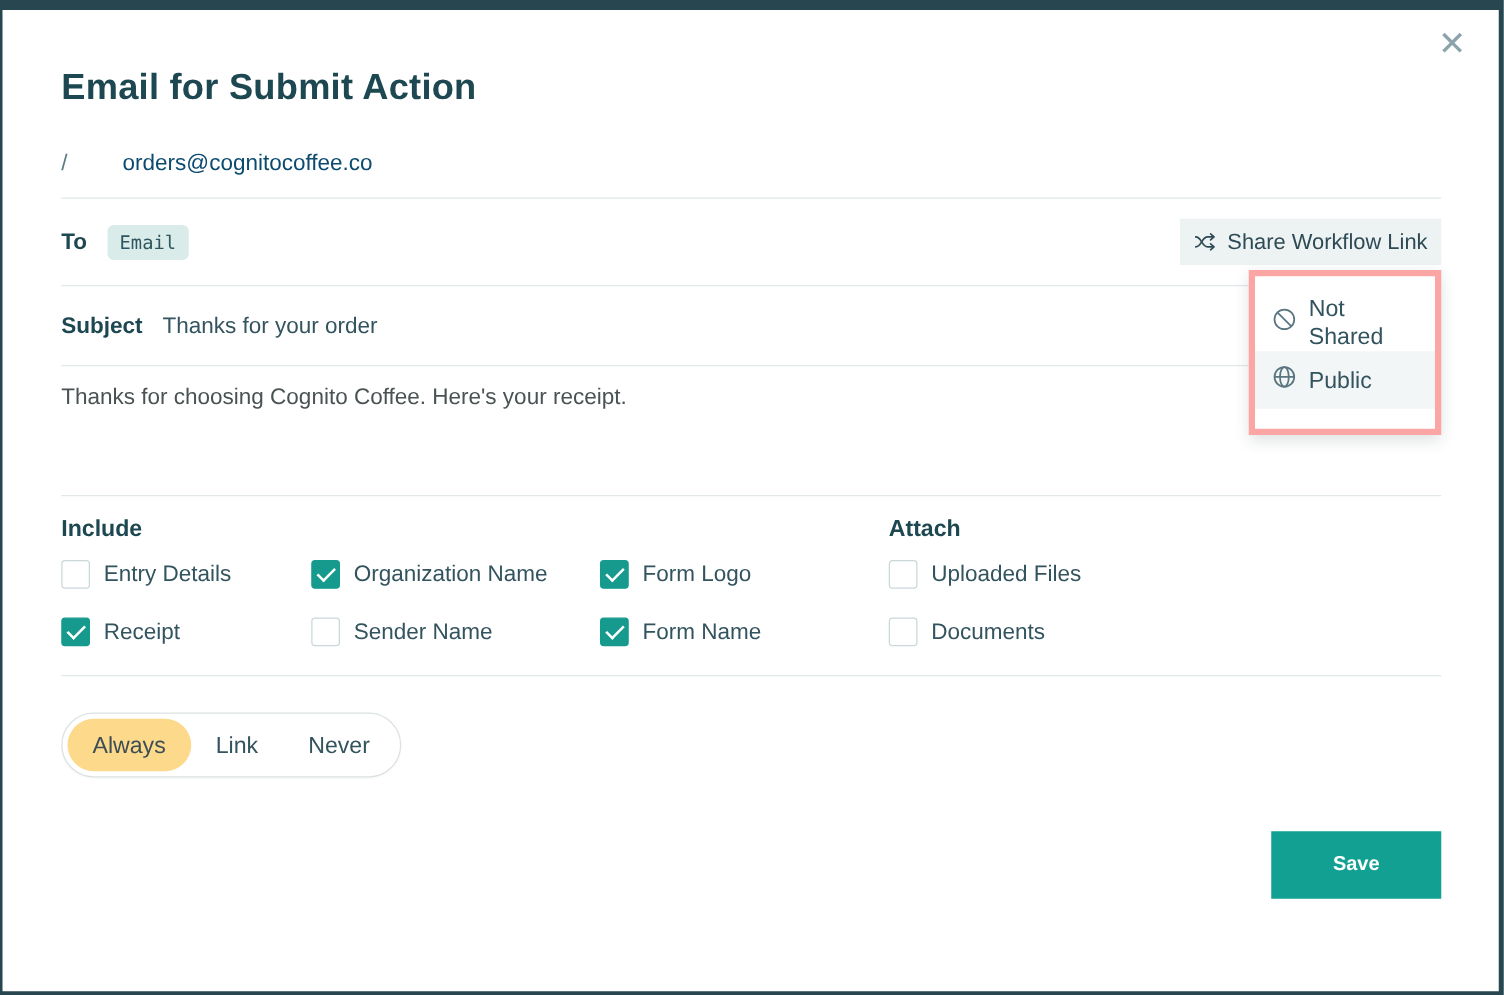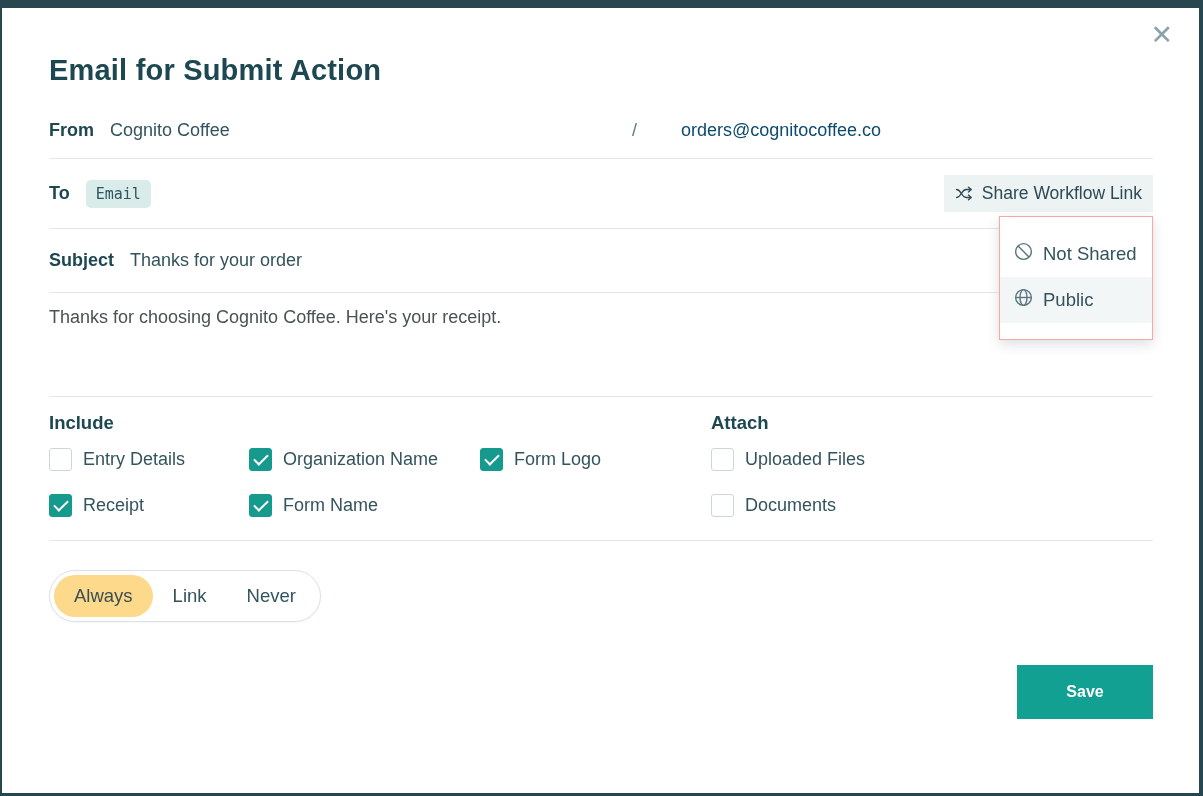--- a/index.html
+++ b/index.html
@@ -40,21 +40,21 @@
   }
   .share-btn {
     margin-left:auto; display:flex; align-items:center; gap:8px;
     background:#edf2f3; color:#2d4a55; font-size:17.5px;
     padding:8px 11px; cursor:pointer;
   }
   .share-btn svg { display:block; }
 
   .share-menu {
     position:absolute; top:57px; right:0; width:154px;
-    background:#ffffff; border:1px solid #fca5a5;
+    background:#ffffff; border:5px solid #fca5a5;
     box-shadow:0 4px 12px rgba(35,60,70,.16);
     padding:14px 0 16px; z-index:10;
   }
   .menu-item {
     display:flex; align-items:center; gap:9px;
     height:46px; padding:0 13px;
     font-size:18.5px; color:#33545e; cursor:pointer;
   }
   .menu-item.checked { background:#f2f6f7; }
   .menu-item svg { flex:0 0 auto; }
@@ -116,24 +116,20 @@
 <body>
 
 <div class="modal">
   <div class="modal-content">
 
     <span class="close-btn">✕</span>
 
     <h1 class="page-title">Email for Submit Action</h1>
 
     <div class="row from-row">
-      <div class="from-left">
-        <span class="field-label">From</span>
-        <span class="field-value">Cognito Coffee</span>
-      </div>
       <span class="from-sep">/</span>
       <span class="from-email">orders@cognitocoffee.co</span>
     </div>
 
     <div class="row to-row">
       <span class="field-label">To</span>
       <span class="recipient-tag">Email</span>
 
       <div class="share-btn">
         <span>
@@ -193,20 +189,24 @@
           </label>
           <label class="check-option">
             <span class="checkbox checked"></span>
             <span class="check-label">Form Logo</span>
           </label>
           <label class="check-option">
             <span class="checkbox checked"></span>
             <span class="check-label">Receipt</span>
           </label>
           <label class="check-option">
+            <span class="checkbox"></span>
+            <span class="check-label">Sender Name</span>
+          </label>
+          <label class="check-option">
             <span class="checkbox checked"></span>
             <span class="check-label">Form Name</span>
           </label>
         </div>
       </div>
 
       <div class="attach-col">
         <div class="section-label">Attach</div>
         <div class="attach-list">
           <label class="check-option">

